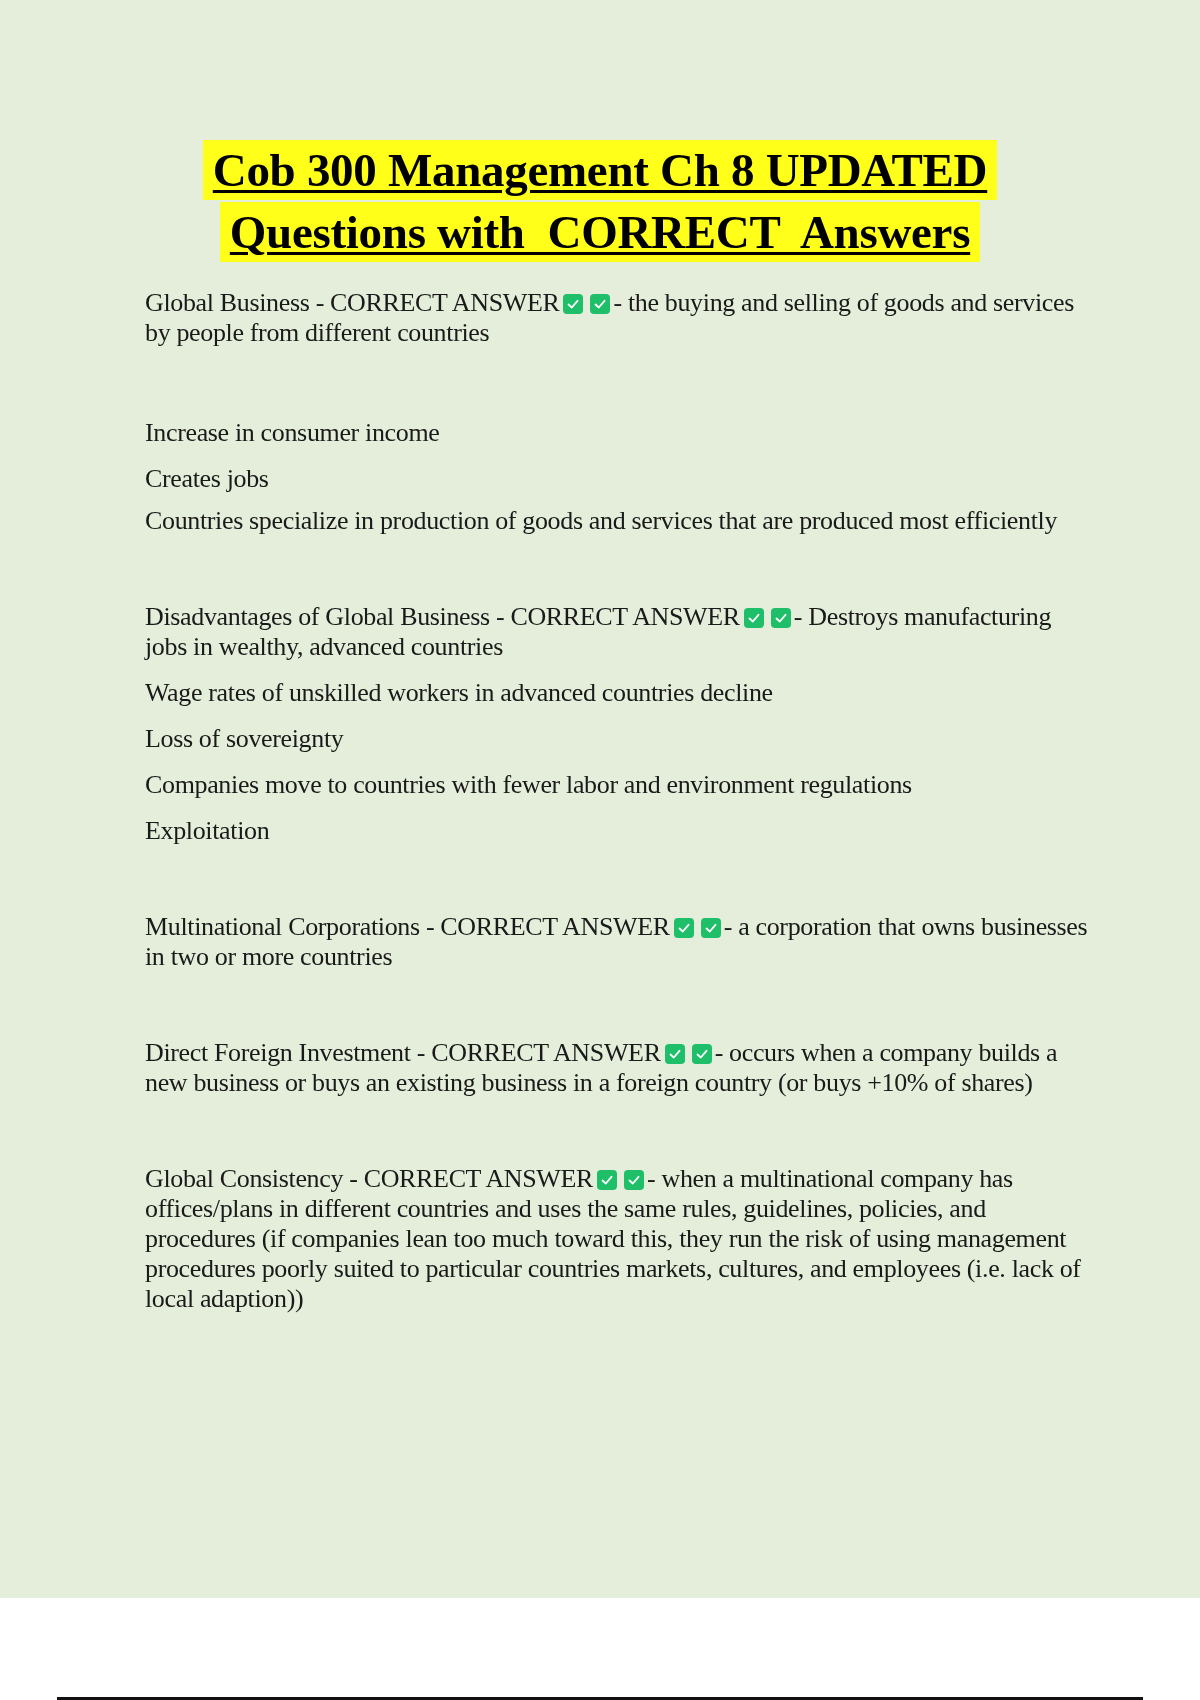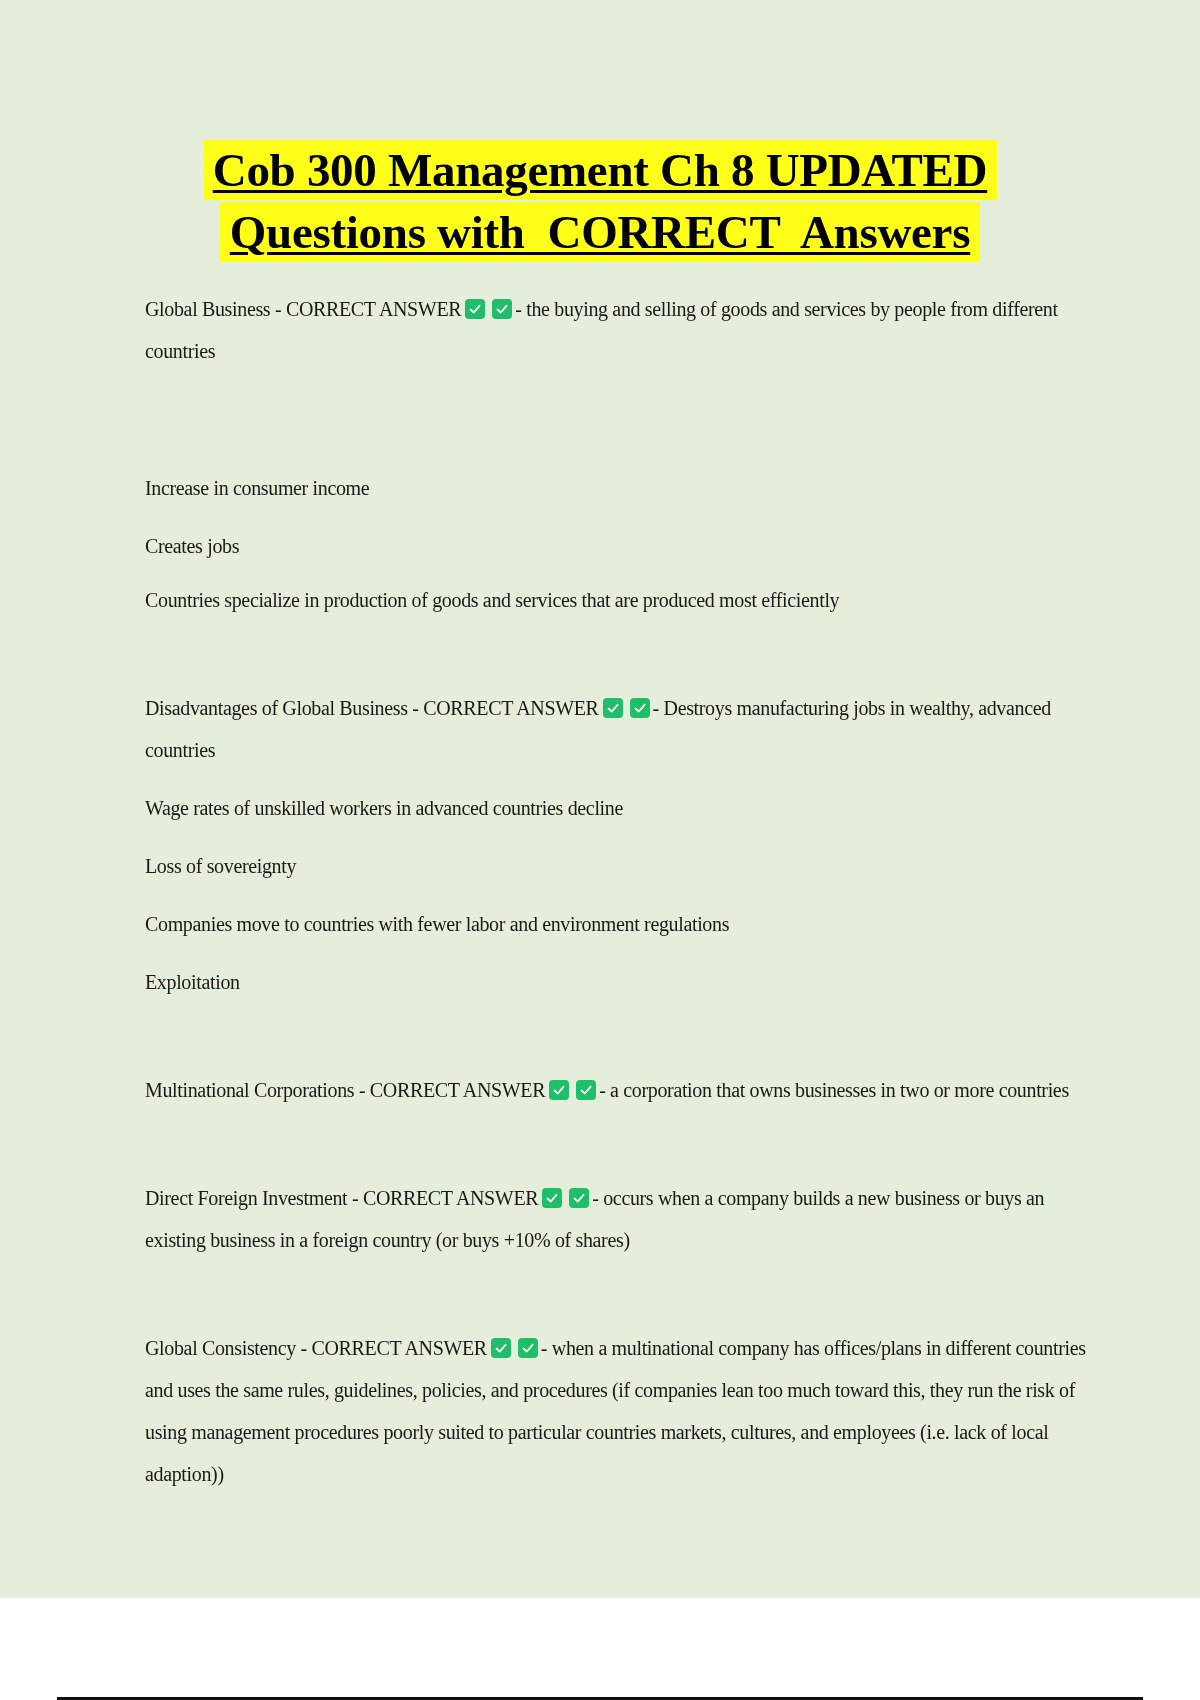--- a/index.html
+++ b/index.html
@@ -39,22 +39,22 @@
       color: #000;
       letter-spacing: -0.3px;
       white-space: pre;
     }
     .title-line.l2 { margin-top: 2px; }
     .content {
       position: absolute;
       left: 145px;
       top: 288px;
       width: 950px;
-      font-size: 20px;
-      line-height: 42px;
+      font-size: 26px;
+      line-height: 30px;
       letter-spacing: -0.35px;
     }
     .entry { margin: 0; }
     .entry p { margin: 0; }
     .entry .sub { margin-top: 16px; }
     .gap-lg { height: 66px; }
     .check {
       display: inline-block;
       width: 20px; height: 20px;
       background: #1fbf6a;
@@ -90,21 +90,21 @@
               <path d="M2.5 7.5 L5.8 10.5 L11.5 3.8" fill="none" stroke="#fff" stroke-width="1.8" stroke-linecap="round" stroke-linejoin="round"></path>
             </svg></span><span class="check"><svg width="14" height="14" viewBox="0 0 14 14">
               <path d="M2.5 7.5 L5.8 10.5 L11.5 3.8" fill="none" stroke="#fff" stroke-width="1.8" stroke-linecap="round" stroke-linejoin="round"></path>
             </svg></span><span>- the buying and selling of goods and services by people from different countries</span>
       </p>
     </div>
 
     <div class="gap-lg" style="height:66px"></div>
 
     <div class="entry">
-      <p class="sub" style="margin-top:29px">Increase in consumer income</p>
+      <p class="sub" style="margin-top:4px">Increase in consumer income</p>
       <p class="sub" style="margin-top:16px">Creates jobs</p>
       <p class="sub" style="margin-top:12px">Countries specialize in production of goods and services that are produced most efficiently</p>
     </div>
 
     <div class="gap-lg" style="height:66px"></div>
 
     <div class="entry">
       <p>
         <span>Disadvantages of Global Business</span>
         <span>- CORRECT ANSWER</span><span class="check"><svg width="14" height="14" viewBox="0 0 14 14">

